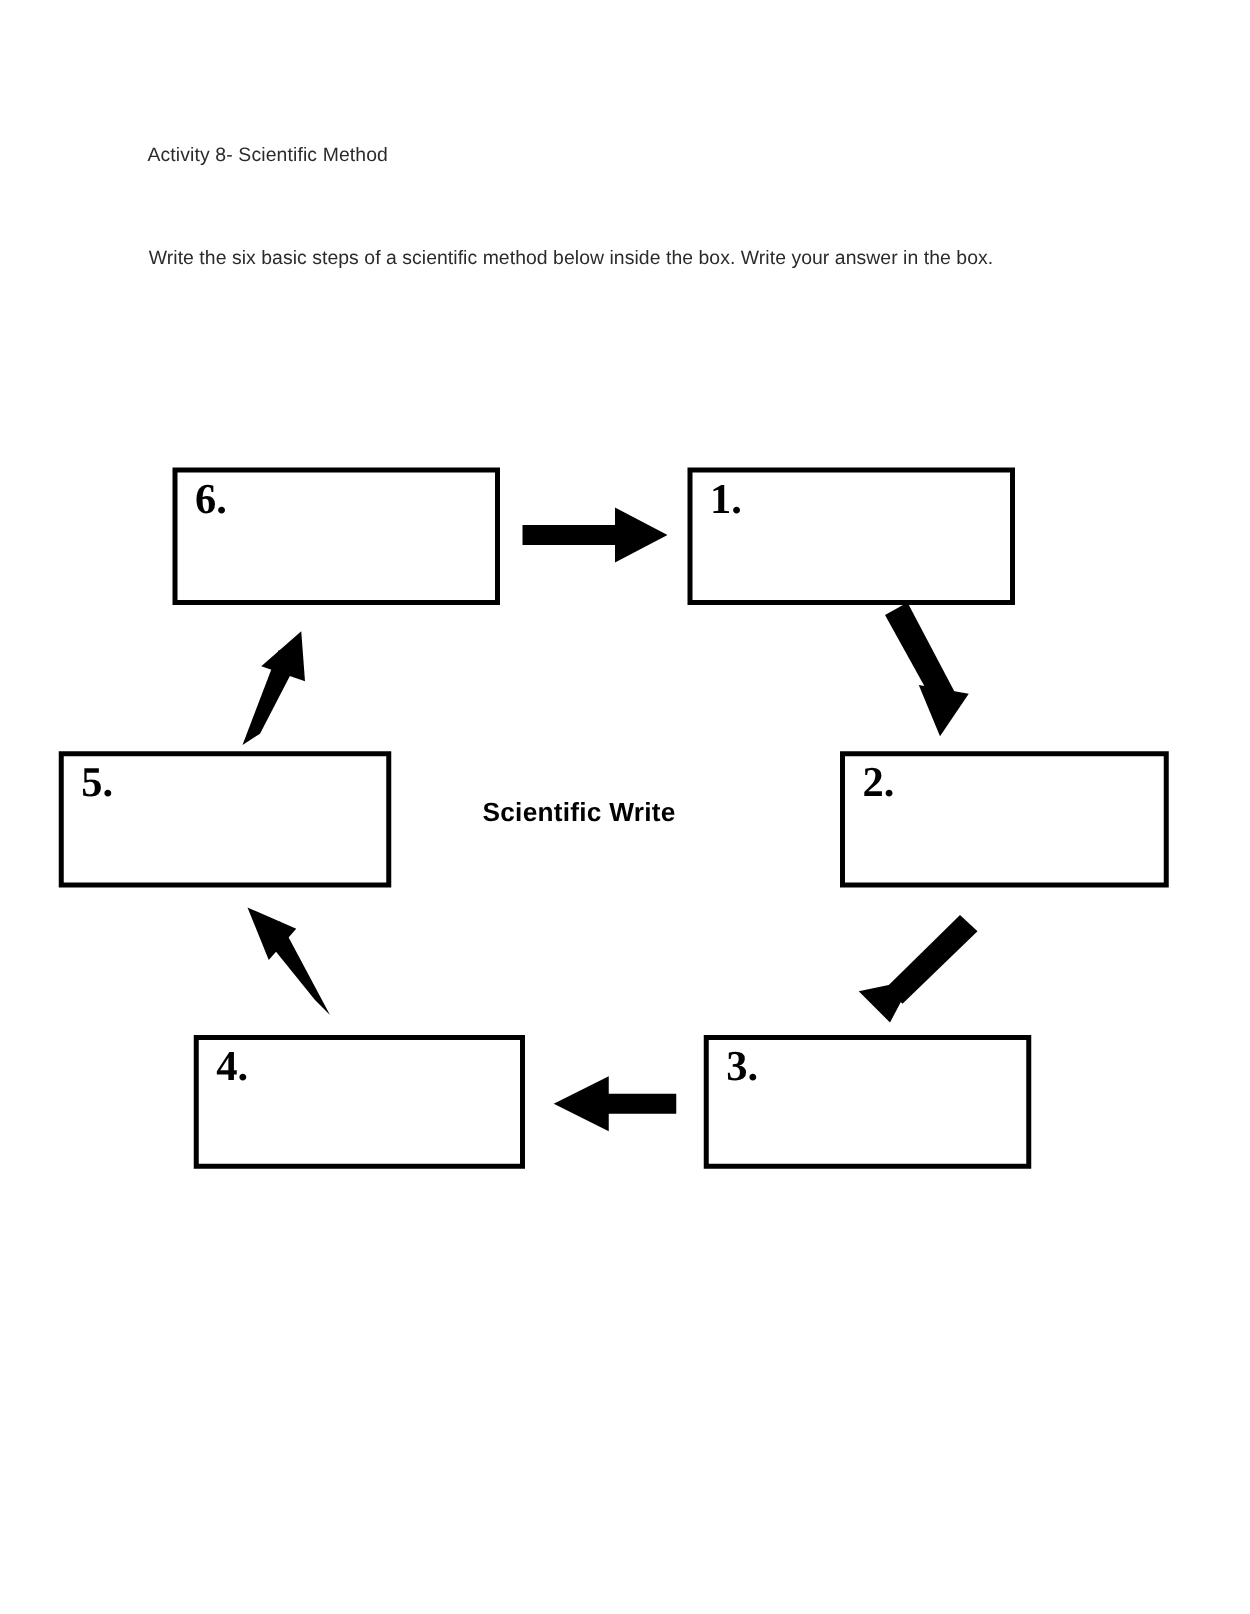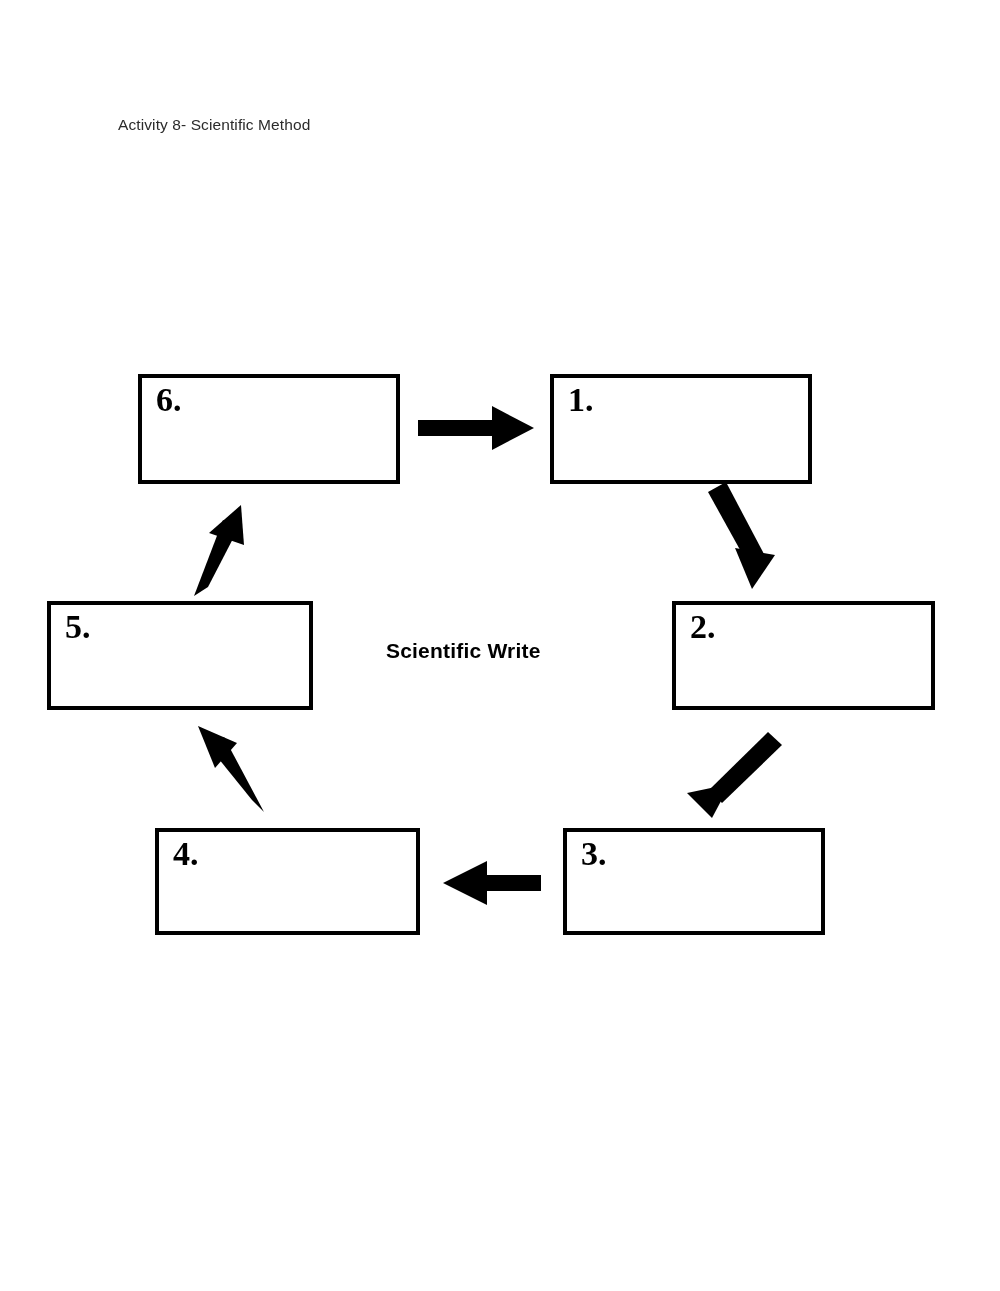--- a/index.html
+++ b/index.html
@@ -87,20 +87,21 @@
     pointer-events: none;
   }
 </style>
 </head>
 <body>
 
 <div id="page">
 
   <div class="worksheet-title">Activity 8- Scientific Method</div>
 
+  <div class="worksheet-instruction">Write the six basic steps of a scientific method below inside the box. Write your answer in the box.</div>
 
   <div id="diagram">
 
     <svg class="arrow-layer" viewBox="0 0 1000 1291">
 
       <g>
         <rect x="418" y="420" width="82" height="16" fill="#000000"></rect>
         <polygon points="492,406 534,428 492,450" fill="#000000"></polygon>
       </g>
 

